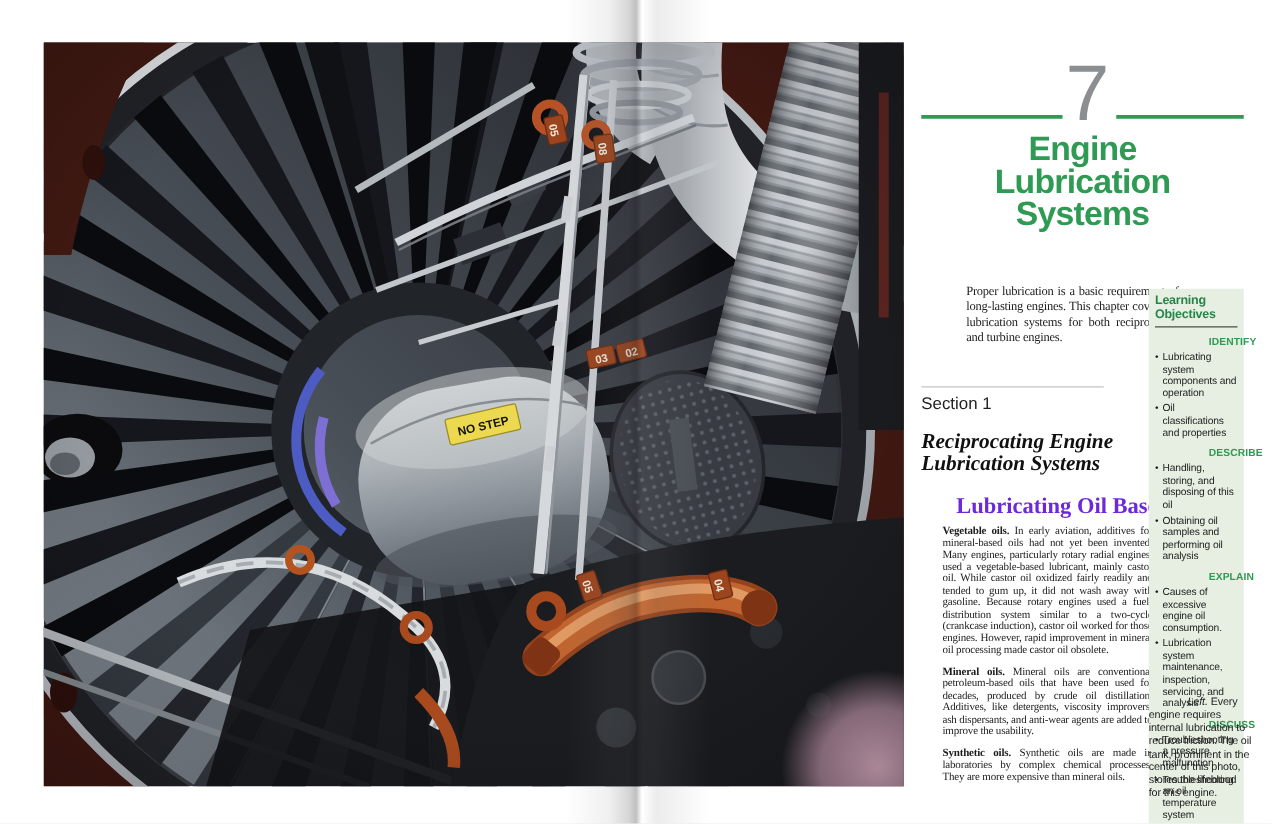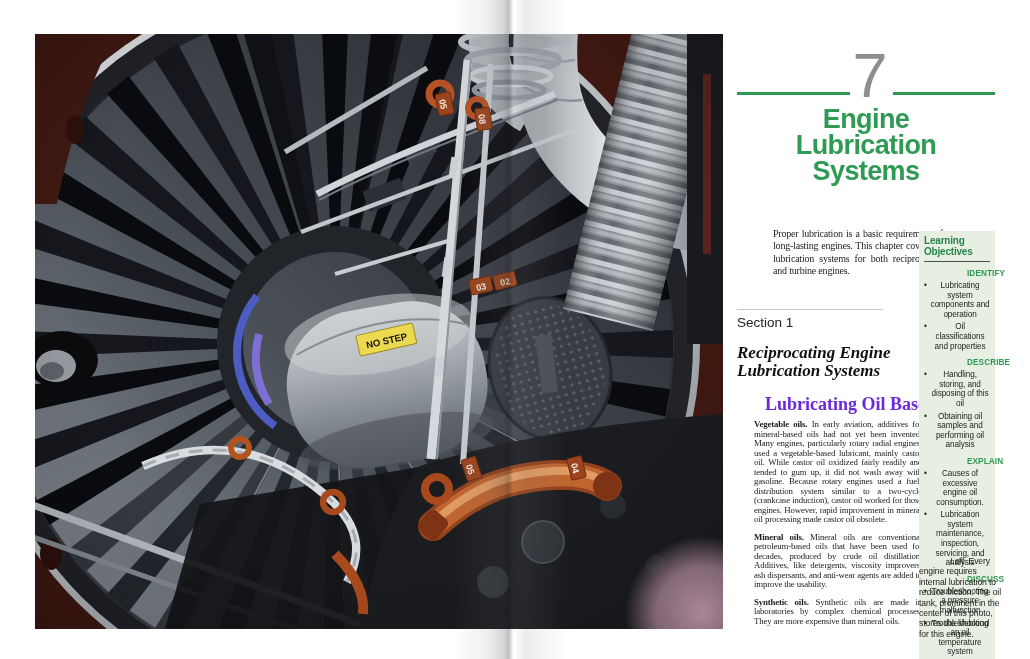--- a/index.html
+++ b/index.html
@@ -33,21 +33,21 @@
            font-size:8.8px;line-height:9.5px;letter-spacing:-0.15px;color:#1c1c1c;text-align:justify;}
   .bodycol p{margin:0 0 8px 0;}
   .bodycol b{font-weight:700;}
   
   .lobox{left:919px;top:231px;width:76px;box-sizing:border-box;background:#e6efe2;
          padding:5px 5px 9px 5px;}
   .lo-title{font-size:10px;line-height:10.5px;font-weight:700;color:#27854a;letter-spacing:-0.2px;
             border-bottom:1.2px solid #4d4d4d;padding-bottom:4px;}
   .lo-head{font-size:8.2px;font-weight:700;color:#2f9a53;margin-top:7px;letter-spacing:.1px;padding-left:43px;}
   .lo-bullet{font-size:8.2px;line-height:9.6px;color:#1e1e1e;margin-top:3px;
-             padding-left:6px;position:relative;letter-spacing:-0.1px;text-align:center;}
+             padding-left:6px;position:relative;letter-spacing:-0.1px;}
   .lo-bullet:before{content:"\2022";position:absolute;left:0;top:0;}
   
   .caption{left:919px;top:556px;width:82px;font-size:8.6px;line-height:10.4px;color:#222;letter-spacing:-0.1px;}
   .caption .lead{font-style:italic;margin-left:31px;}
 </style>
 </head>
 <body>
 
 <div class="spread">
 

